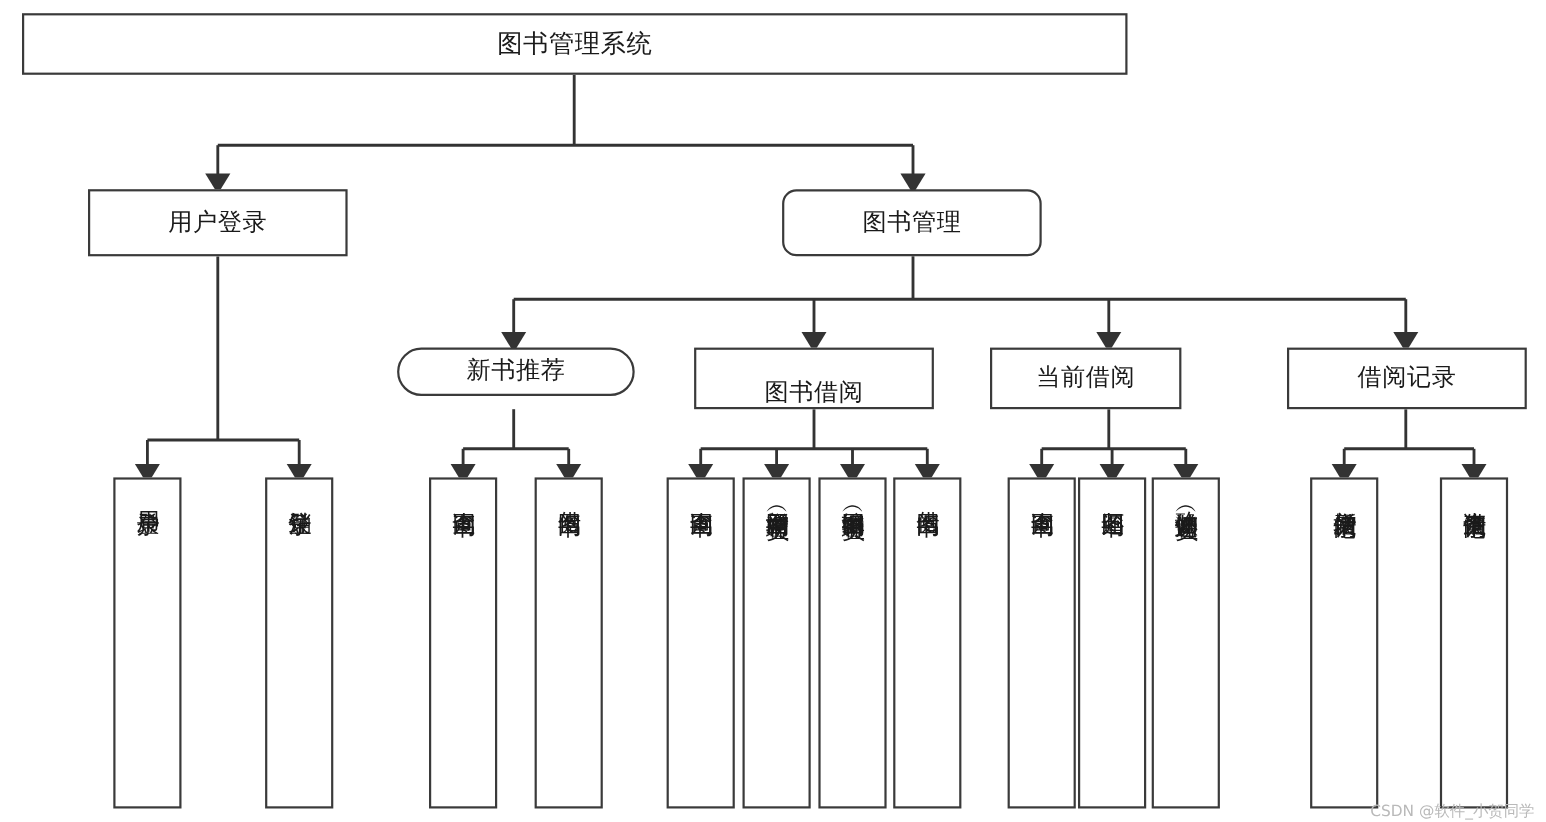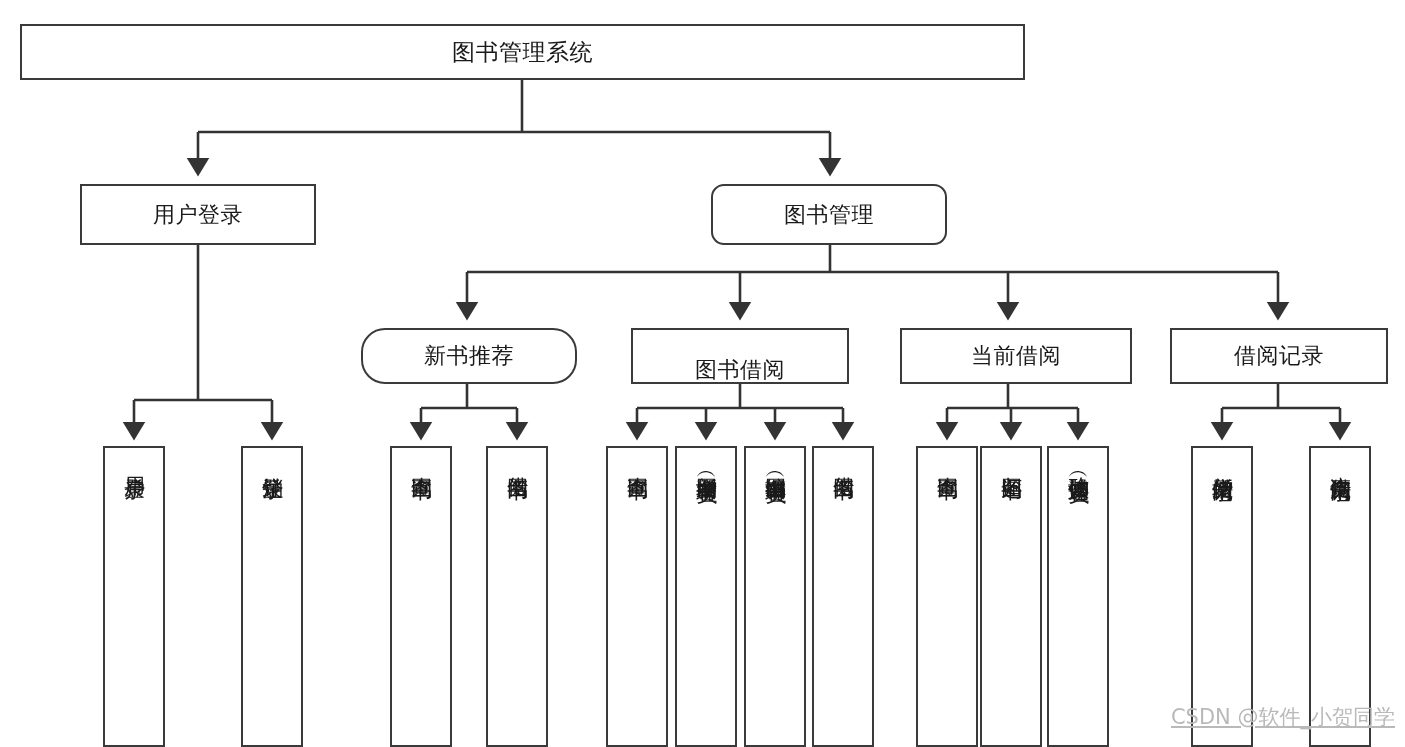--- a/index.html
+++ b/index.html
@@ -28,21 +28,20 @@
   }
   .node {
     position: absolute;
     box-sizing: border-box;
     background: #ffffff;
     border: 2px solid #3a3a3a;
     display: flex;
     align-items: center;
     justify-content: center;
     z-index: 3;
-    margin-top: 12px;
   }
   .node-label {
     color: #1a1a1a;
     text-align: center;
     line-height: 1.15;
     letter-spacing: 0.5px;
   }
   .node.horizontal .node-label {
     font-size: 22px;
   }
@@ -58,27 +57,26 @@
     text-orientation: upright;
     font-size: 21px;
     line-height: 1.12;
     letter-spacing: 1px;
     white-space: nowrap;
     max-height: 276px;
   }
   #watermark {
     position: absolute;
     right: 10px;
-    bottom: 16px;
-    font-size: 21px;
+    bottom: 0;
+    font-size: 14px;
     color: #b9b9b9;
     z-index: 9;
     white-space: nowrap;
     font-family: "DejaVu Sans", "Liberation Sans", sans-serif;
-    text-decoration: underline;
   }
 </style>
 </head>
 <body>
 
 <div id="diagram-root">
 
   <svg id="edges-layer" viewBox="0 0 1405 747" width="1405" height="747" xmlns="http://www.w3.org/2000/svg">
     <defs>
       <marker id="arrowhead" markerWidth="10" markerHeight="10" refX="3.2" refY="5" orient="auto" markerUnits="strokeWidth">
@@ -133,27 +131,27 @@
     <span class="node-label">图书管理系统</span>
   </div>
 
   <div class="node horizontal" style="left:80px; top:172px; width:236px; height:61px;">
     <span class="node-label">用户登录</span>
   </div>
   <div class="node horizontal" style="left:711px; top:172px; width:236px; height:61px;border-radius:13px;">
     <span class="node-label">图书管理</span>
   </div>
 
-  <div class="node horizontal" style="left:361px; top:316px; width:216px; height:56px;border-radius:24px;">
+  <div class="node horizontal" style="left:361px; top:316px; width:216px; height:44px;border-radius:24px;">
     <span class="node-label">新书推荐</span>
   </div>
   <div class="node horizontal" style="left:631px; top:316px; width:218px; height:56px;align-items:flex-end;">
     <span class="node-label">图书借阅</span>
   </div>
-  <div class="node horizontal" style="left:900px; top:316px; width:232px; height:56px;">
+  <div class="node horizontal" style="left:900px; top:316px; width:174px; height:56px;">
     <span class="node-label">当前借阅</span>
   </div>
   <div class="node horizontal" style="left:1170px; top:316px; width:218px; height:56px;justify-content:center;">
     <span class="node-label">借阅记录</span>
   </div>
 
   <div class="node vertical" style="left:103px; top:434px; width:62px; height:301px;">
     <span class="node-label">用户登录</span>
   </div>
   <div class="node vertical" style="left:241px; top:434px; width:62px; height:301px;">

